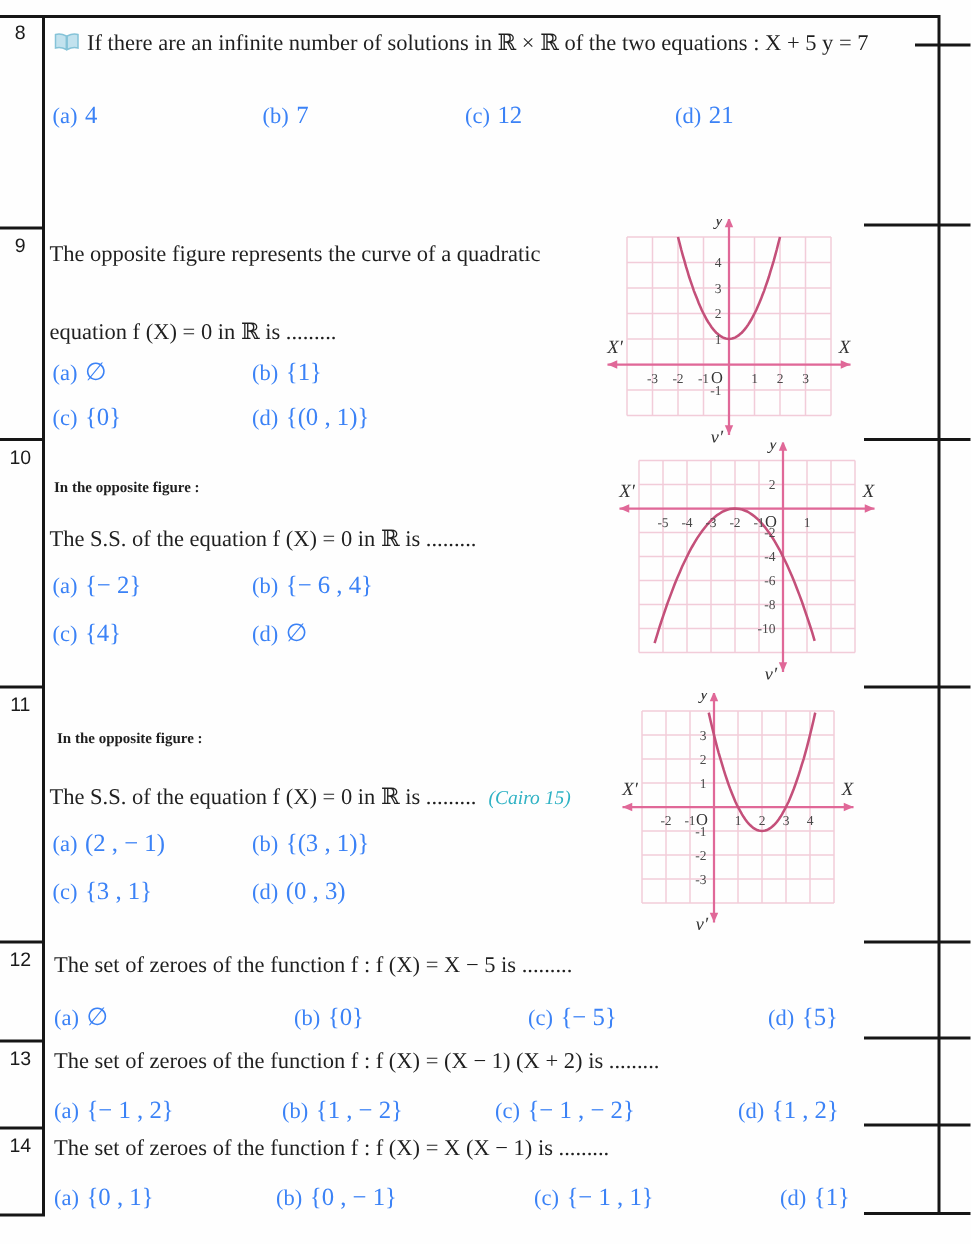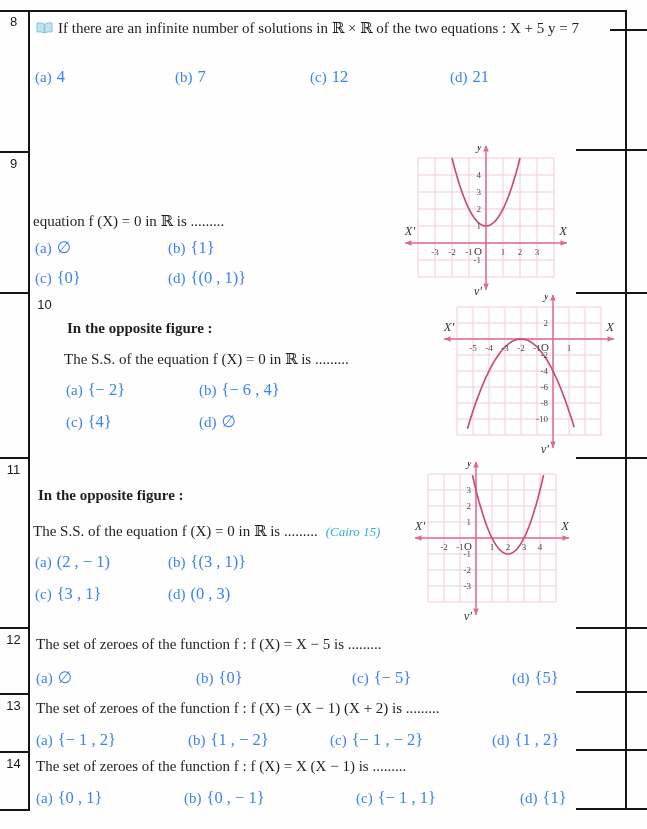--- a/index.html
+++ b/index.html
@@ -4,21 +4,21 @@
 <style>
   html,body{margin:0;padding:0;}
   body{width:647px;height:829px;background:#fefefe;position:relative;overflow:hidden;
        font-family:"Liberation Serif","DejaVu Serif",serif;}
   .page{position:absolute;left:0;top:0;width:647px;height:829px;}
   .row{position:absolute;left:0;right:0;}
   .bline{position:absolute;background:#161616;}
   .qnum{position:absolute;left:0;width:27px;text-align:center;
         font:13px "Liberation Sans",sans-serif;color:#1a1a1a;}
   .line{position:absolute;font-size:15px;color:#1f1f1f;white-space:nowrap;}
-  .heading{font-weight:bold;font-size:15px;}
+  .heading{font-weight:bold;font-size:10px;}
   .opt{position:absolute;font-size:15px;color:#3b82f6;white-space:nowrap;}
   .opt .lab{margin-right:5px;}
   .opt .val{font-size:16.5px;}
   .cite{color:#2fb2c4;font-style:italic;font-size:13px;margin-left:8px;}
   .graph{position:absolute;}
   .graph text{font-family:"Liberation Serif","DejaVu Serif",serif;}
   .graph .tick{font-size:9px;fill:#4a4a4a;}
   .graph .origin{font-size:11px;fill:#333;}
   .graph .axlabel{font-size:12.5px;font-style:italic;fill:#333;}
   .bookicon{position:absolute;}
@@ -56,20 +56,21 @@
     </svg>
     <div class="line" style="left:58px;top:9px;">If there are an infinite number of solutions in ℝ × ℝ of the two equations : X + 5 y = 7</div>
     <div class="opt" style="left:35px;top:57px;"><span class="lab">(a)</span><span class="val">4</span></div>
     <div class="opt" style="left:175px;top:57px;"><span class="lab">(b)</span><span class="val">7</span></div>
     <div class="opt" style="left:310px;top:57px;"><span class="lab">(c)</span><span class="val">12</span></div>
     <div class="opt" style="left:450px;top:57px;"><span class="lab">(d)</span><span class="val">21</span></div>
   </div>
 
   <div class="row" style="top:152px;height:141px;">
     <div class="qnum" style="top:4px;">9</div>
+    <div class="line" style="left:33px;top:10px;">The opposite figure represents the curve of a quadratic</div>
     <div class="line" style="left:33px;top:60px;">equation f (X) = 0 in ℝ is .........</div>
     <div class="opt" style="left:35px;top:86px;"><span class="lab">(a)</span><span class="val">∅</span></div>
     <div class="opt" style="left:168px;top:86px;"><span class="lab">(b)</span><span class="val">{1}</span></div>
     <div class="opt" style="left:35px;top:116px;"><span class="lab">(c)</span><span class="val">{0}</span></div>
     <div class="opt" style="left:168px;top:116px;"><span class="lab">(d)</span><span class="val">{(0 , 1)}</span></div>
     <svg class="graph" style="left:396px;top:-6px;" width="184" height="149">
         <line x1="22" y1="12" x2="22" y2="131" stroke="#f2ccd9" stroke-width="1"></line>
         <line x1="39" y1="12" x2="39" y2="131" stroke="#f2ccd9" stroke-width="1"></line>
         <line x1="56" y1="12" x2="56" y2="131" stroke="#f2ccd9" stroke-width="1"></line>
         <line x1="73" y1="12" x2="73" y2="131" stroke="#f2ccd9" stroke-width="1"></line>
@@ -105,21 +106,21 @@
         <text x="85" y="83" text-anchor="end" class="tick">1</text>
         <text x="85" y="117" text-anchor="end" class="tick">-1</text>
         <text x="86" y="109" text-anchor="end" class="origin">O</text>
         <text x="167" y="89" text-anchor="middle" class="axlabel">X</text>
         <text x="14" y="89" text-anchor="middle" class="axlabel">X′</text>
         <text x="86" y="4" text-anchor="end" class="axlabel">y</text>
         <text x="86" y="149" text-anchor="end" class="axlabel">y′</text>
       </svg>
   </div>
 
-  <div class="row" style="top:293px;height:165px;margin-left:31px;">
+  <div class="row" style="top:293px;height:165px;">
     <div class="qnum" style="top:4px;">10</div>
     <div class="line heading" style="left:36px;top:27px;">In the opposite figure :</div>
     <div class="line" style="left:33px;top:57px;">The S.S. of the equation f (X) = 0 in ℝ is .........</div>
     <div class="opt" style="left:35px;top:87px;"><span class="lab">(a)</span><span class="val">{− 2}</span></div>
     <div class="opt" style="left:168px;top:87px;"><span class="lab">(b)</span><span class="val">{− 6 , 4}</span></div>
     <div class="opt" style="left:35px;top:119px;"><span class="lab">(c)</span><span class="val">{4}</span></div>
     <div class="opt" style="left:168px;top:119px;"><span class="lab">(d)</span><span class="val">∅</span></div>
     <svg class="graph" style="left:398px;top:2px;" width="198" height="158">
         <line x1="28" y1="12" x2="28" y2="140" stroke="#f2ccd9" stroke-width="1"></line>
         <line x1="44" y1="12" x2="44" y2="140" stroke="#f2ccd9" stroke-width="1"></line>

